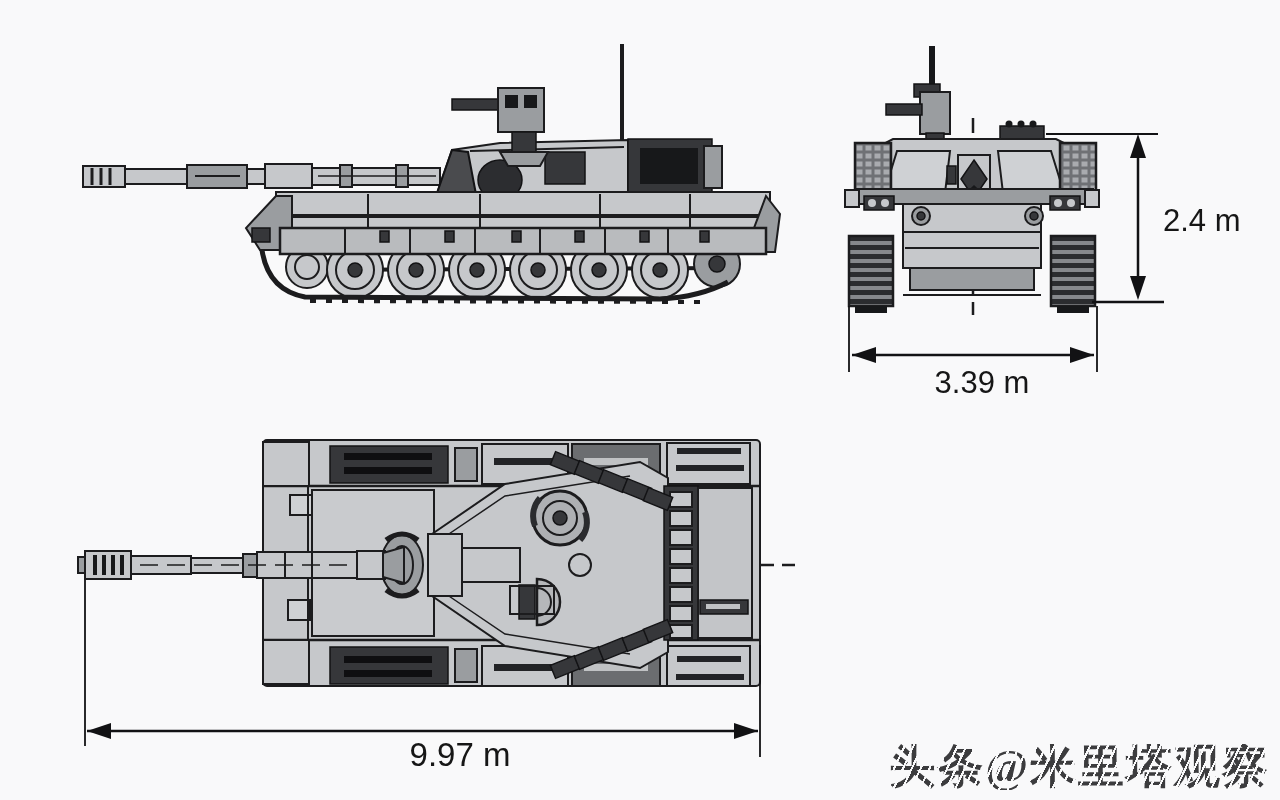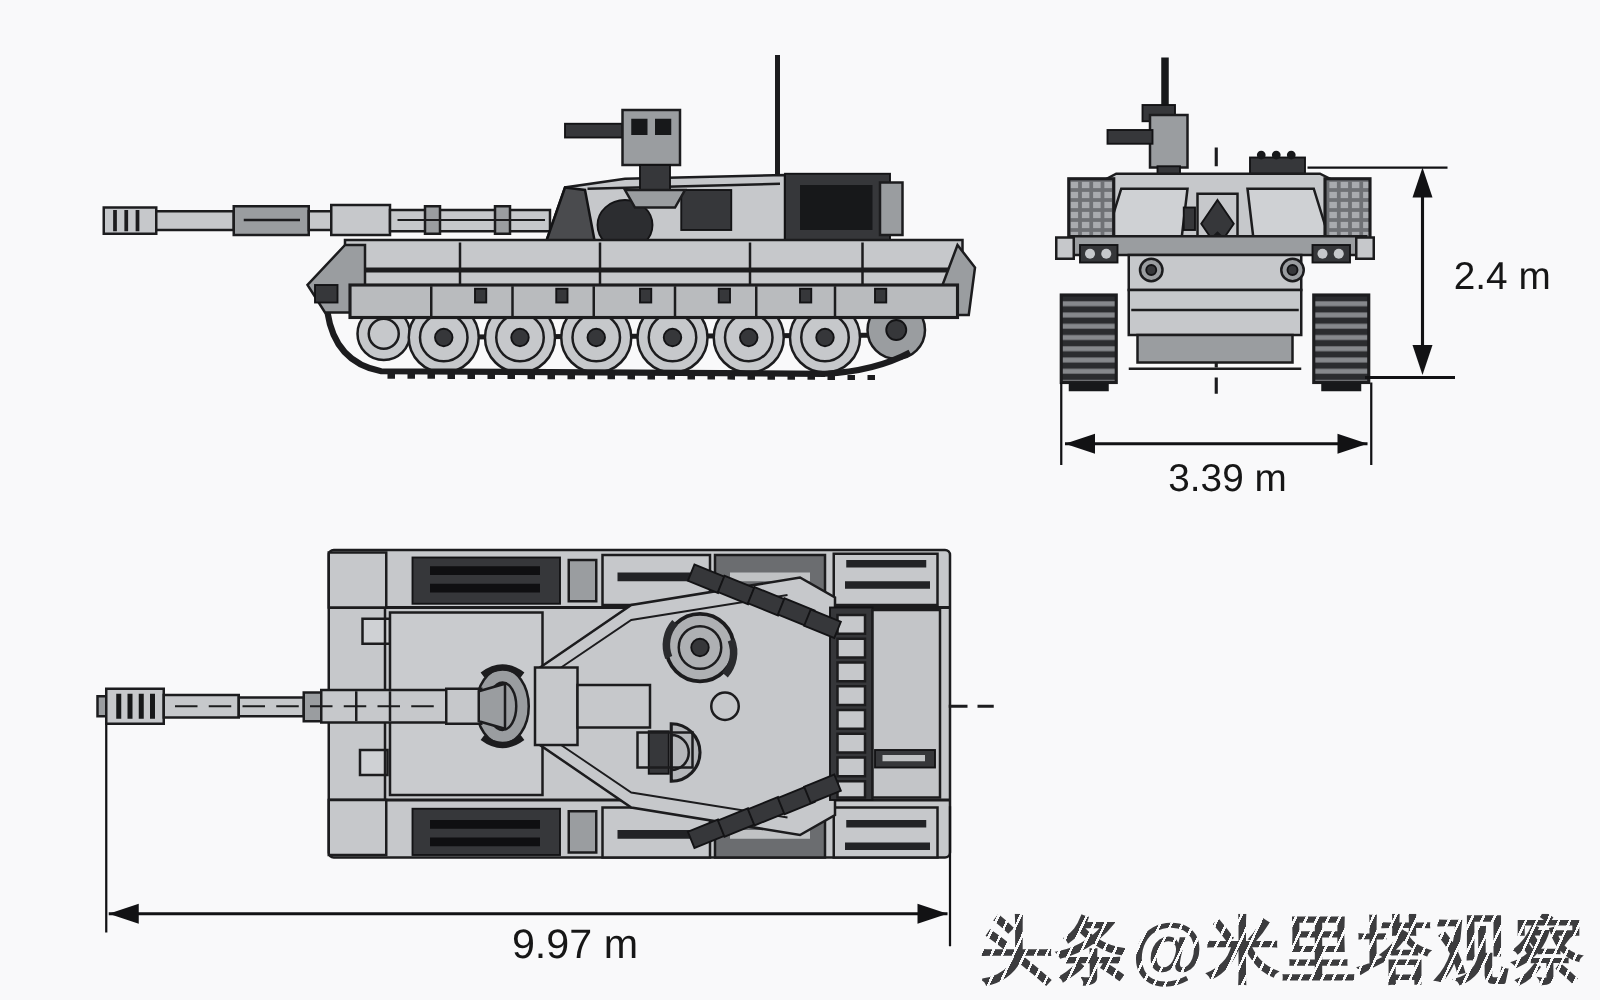--- a/index.html
+++ b/index.html
@@ -19,22 +19,22 @@
   .f-black   {fill:#17181a;stroke:none;}
   .dim       {stroke:#121214;stroke-width:2.5;fill:none;}
   .dim-thin  {stroke:#121214;stroke-width:1.8;fill:none;}
   .dim-arrow {fill:#121214;stroke:none;}
   .dim-label {font-family:"Liberation Sans",sans-serif;font-size:31px;fill:#161616;}
   .cl        {stroke:#1c1c1e;stroke-width:2.5;stroke-dasharray:15 8;fill:none;}
 
   
   .watermark{
     position:absolute;right:10px;bottom:10px;
-    font-family:Liberation Sans, sans-serif;
-    font-size:59px;font-weight:700;letter-spacing:2px;line-height:1;
+    font-family:Liberation Serif, serif;
+    font-size:46px;font-weight:700;letter-spacing:2px;line-height:1;
     color:#3c3c3e;
     -webkit-mask-image:repeating-linear-gradient(115deg,#000 0 6px,transparent 6px 8px);
     mask-image:repeating-linear-gradient(115deg,#000 0 6px,transparent 6px 8px);
     user-select:none;white-space:nowrap;
   }
 </style>
 </head>
 <body>
 
 <svg id="blueprint" width="1280" height="800" viewBox="0 0 1280 800">

